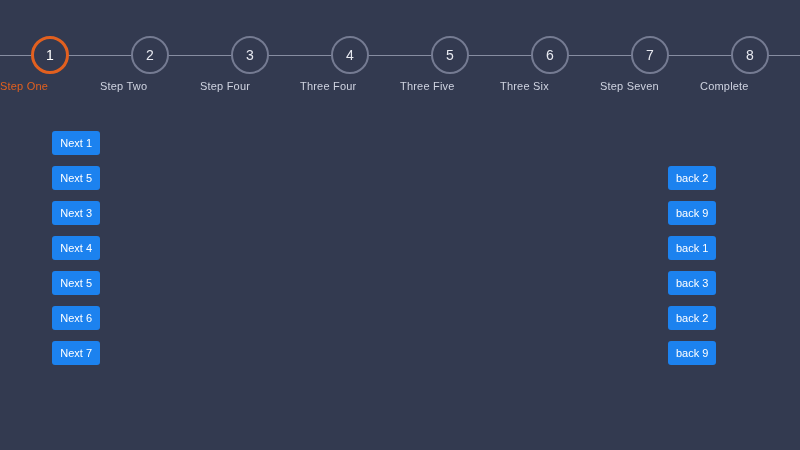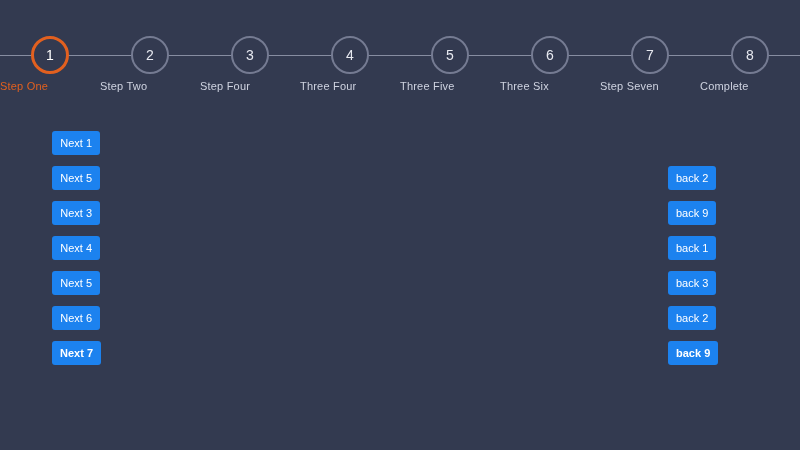--- a/index.html
+++ b/index.html
@@ -109,21 +109,21 @@
     border: none;
     border-radius: 3px;
     color: #ffffff;
     font-family: "Liberation Sans", sans-serif;
     font-size: 11px;
     line-height: 24px;
     text-align: right;
     white-space: nowrap;
     cursor: pointer;
   }
-  .btn:last-child { margin-bottom: 0; font-weight: bold; }
+  .btn:last-child { margin-bottom: 0; }
 </style>
 </head>
 <body>
 
 <div class="stepper">
   <div class="stepper-track"></div>
   <div class="steps-row">
 
     <div class="step is-active">
       <div class="step-circle">1</div>

